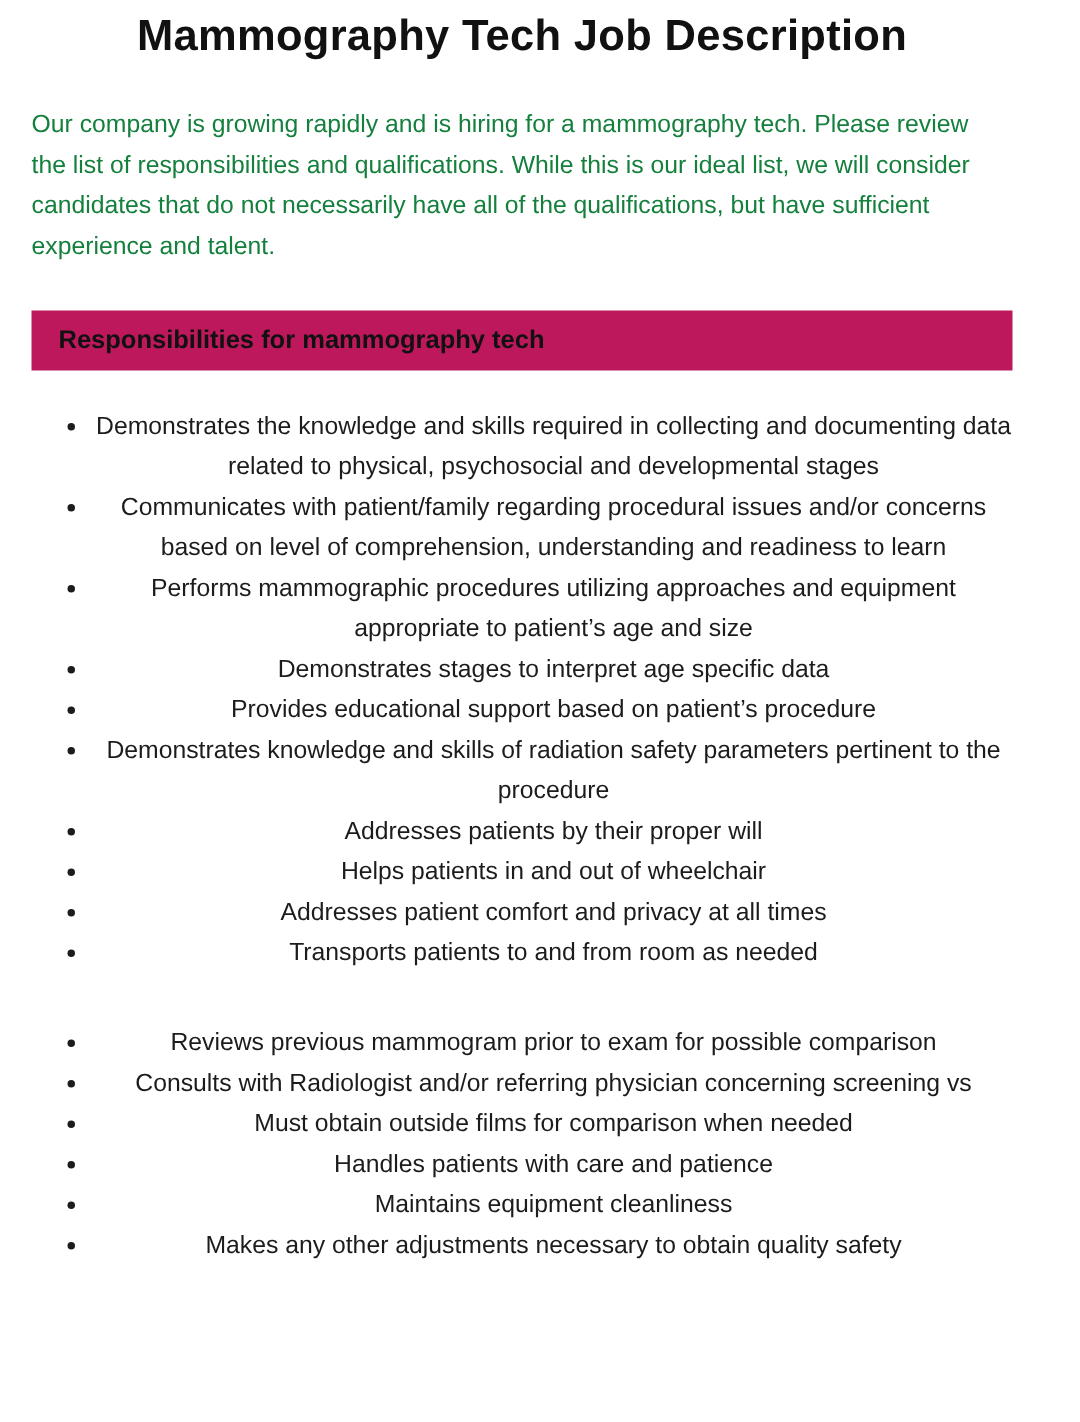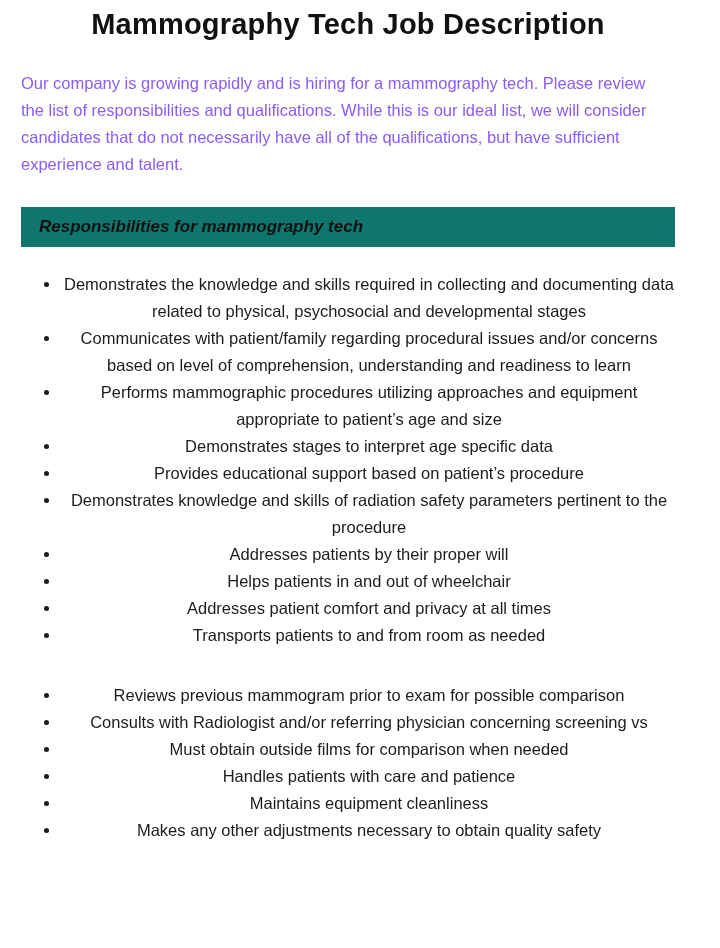--- a/index.html
+++ b/index.html
@@ -25,31 +25,30 @@
     font-size: 29px;
     font-weight: 700;
     letter-spacing: 0.2px;
     color: #111111;
     line-height: 1.3;
   }
   .intro {
     margin: 0 12px 29px 0;
     font-size: 16.5px;
     line-height: 27px;
-    color: #8b5cf6;
+    color: #15803d;
   }
   .section-header {
-    background: #0f766e;
+    background: #be185d;
     font-size: 17px;
     font-weight: 700;
     color: #111111;
     padding: 10px 18px;
     margin: 16px 0 14px 0;
     line-height: 20px;
-    font-style: italic;
   }
   .bullet-list {
     margin: 0 0 23px 0;
     padding: 10px 0 0 40px;
     list-style-type: disc;
   }
   .bullet-list li {
     font-size: 16.5px;
     line-height: 27px;
     color: #1c1c1c;

